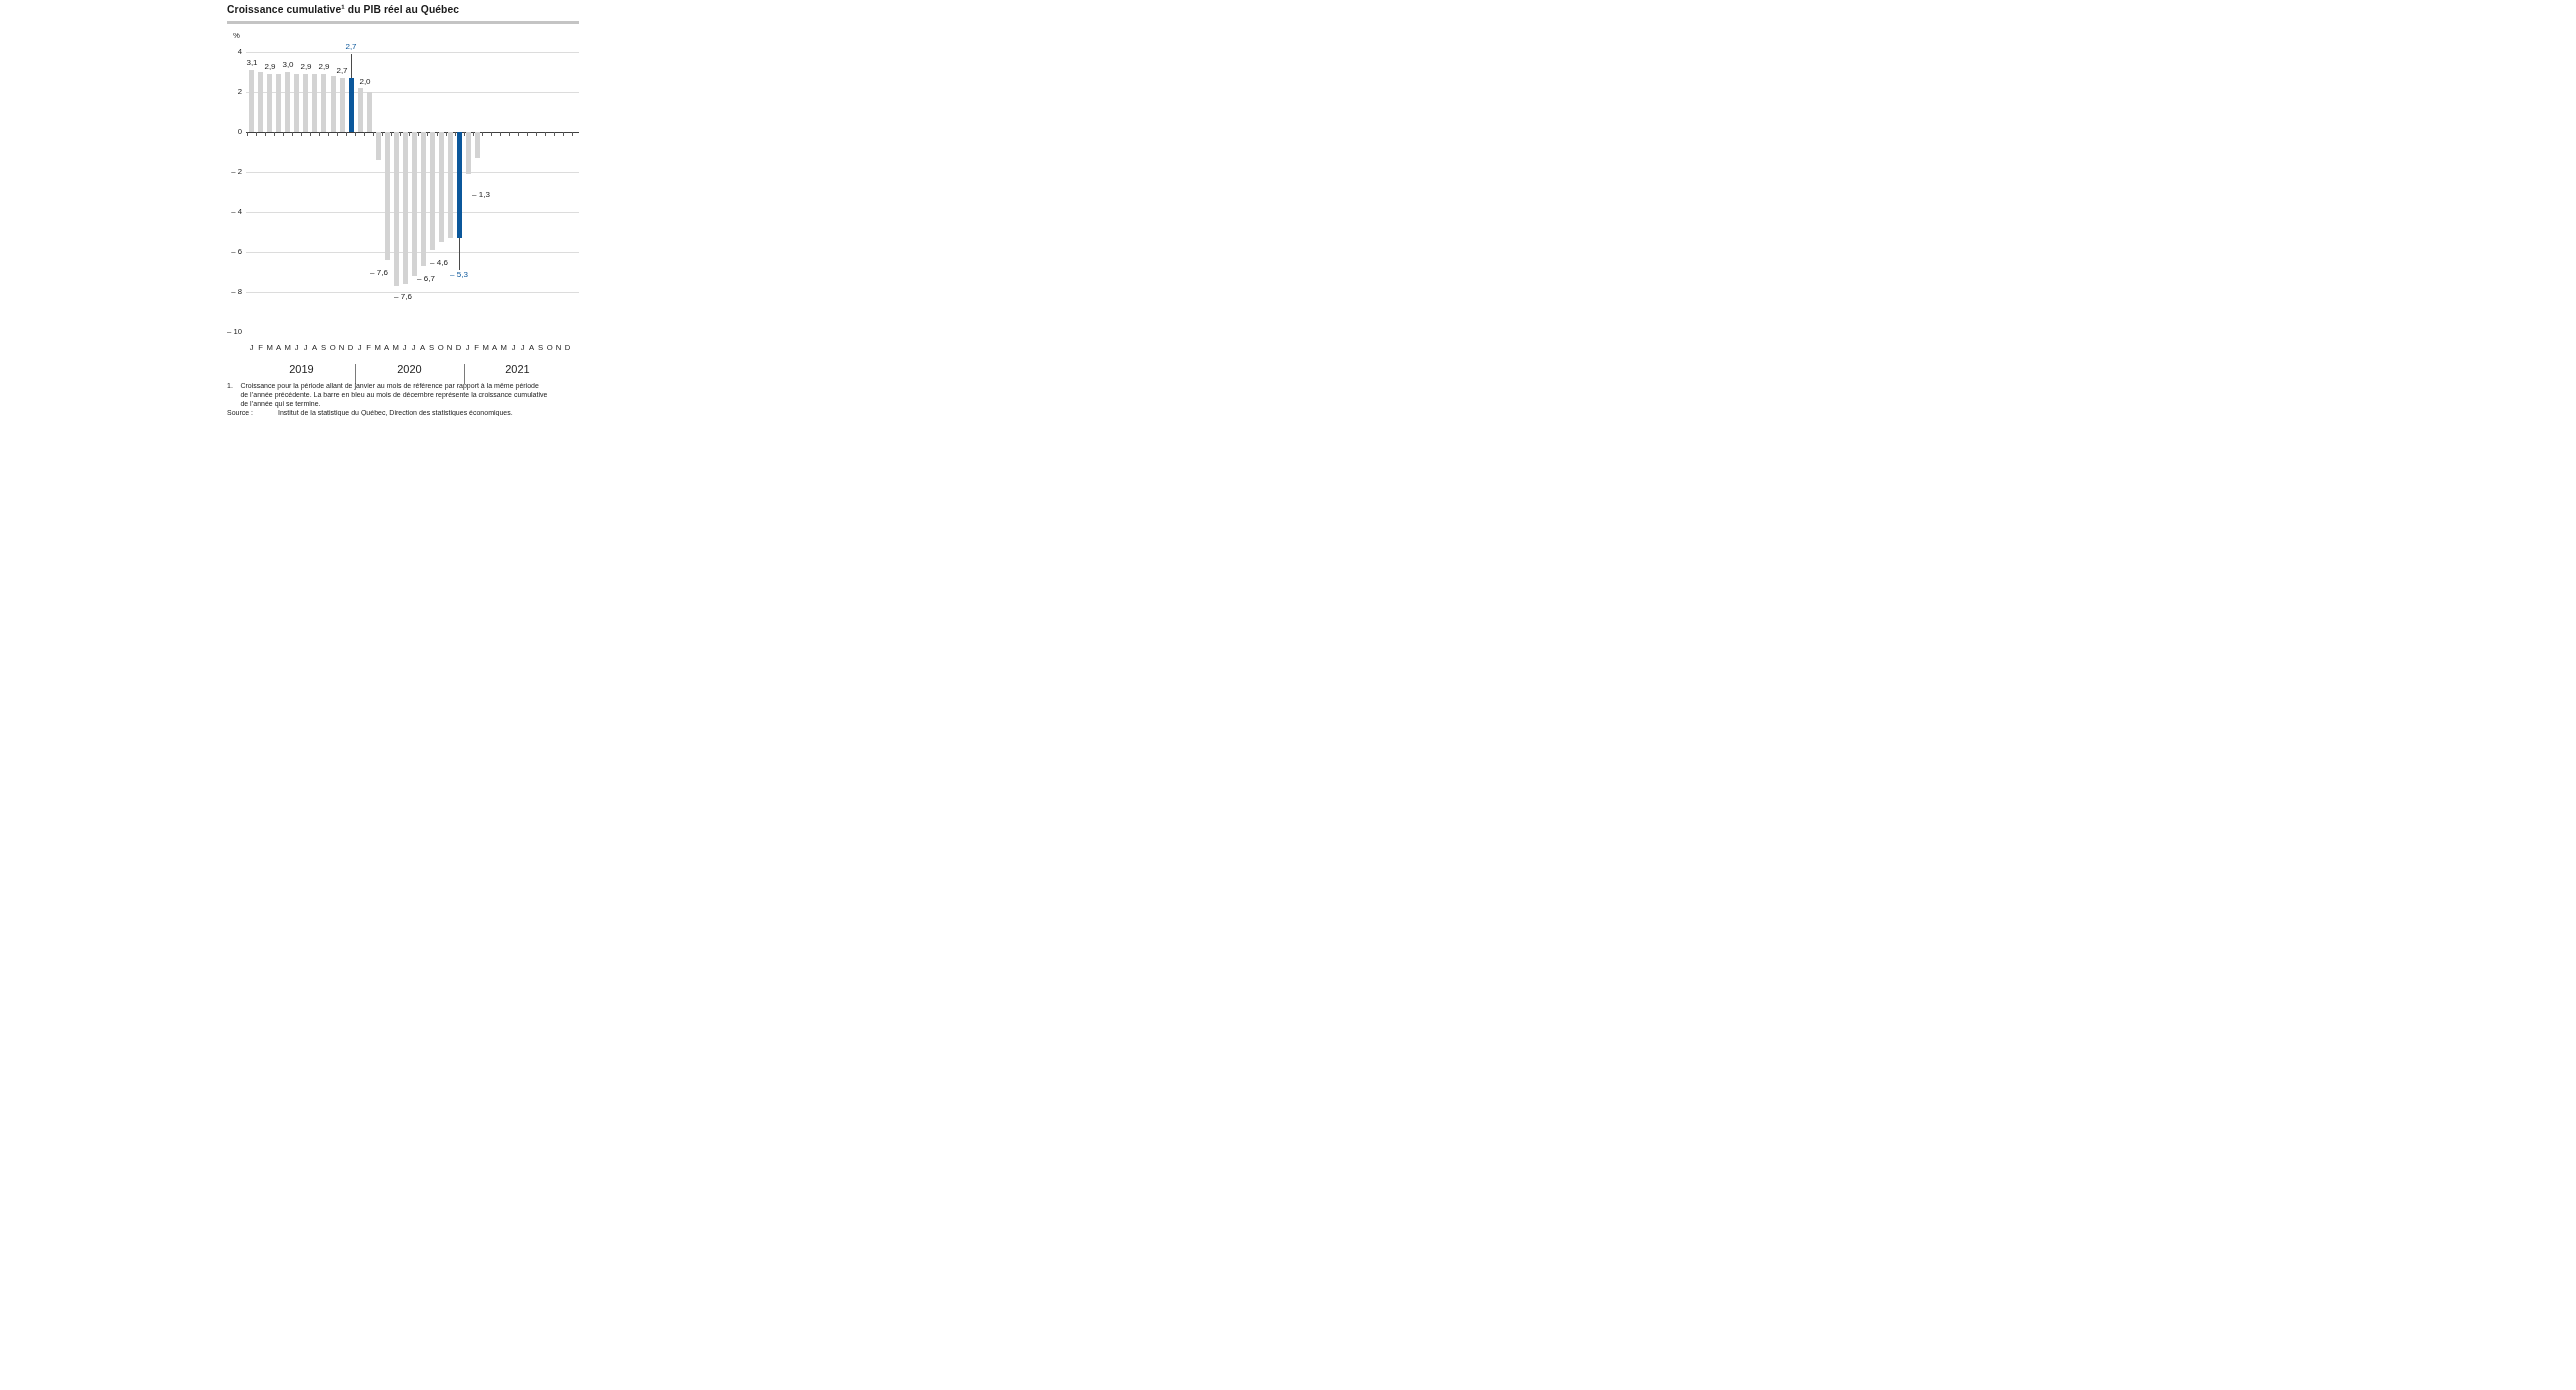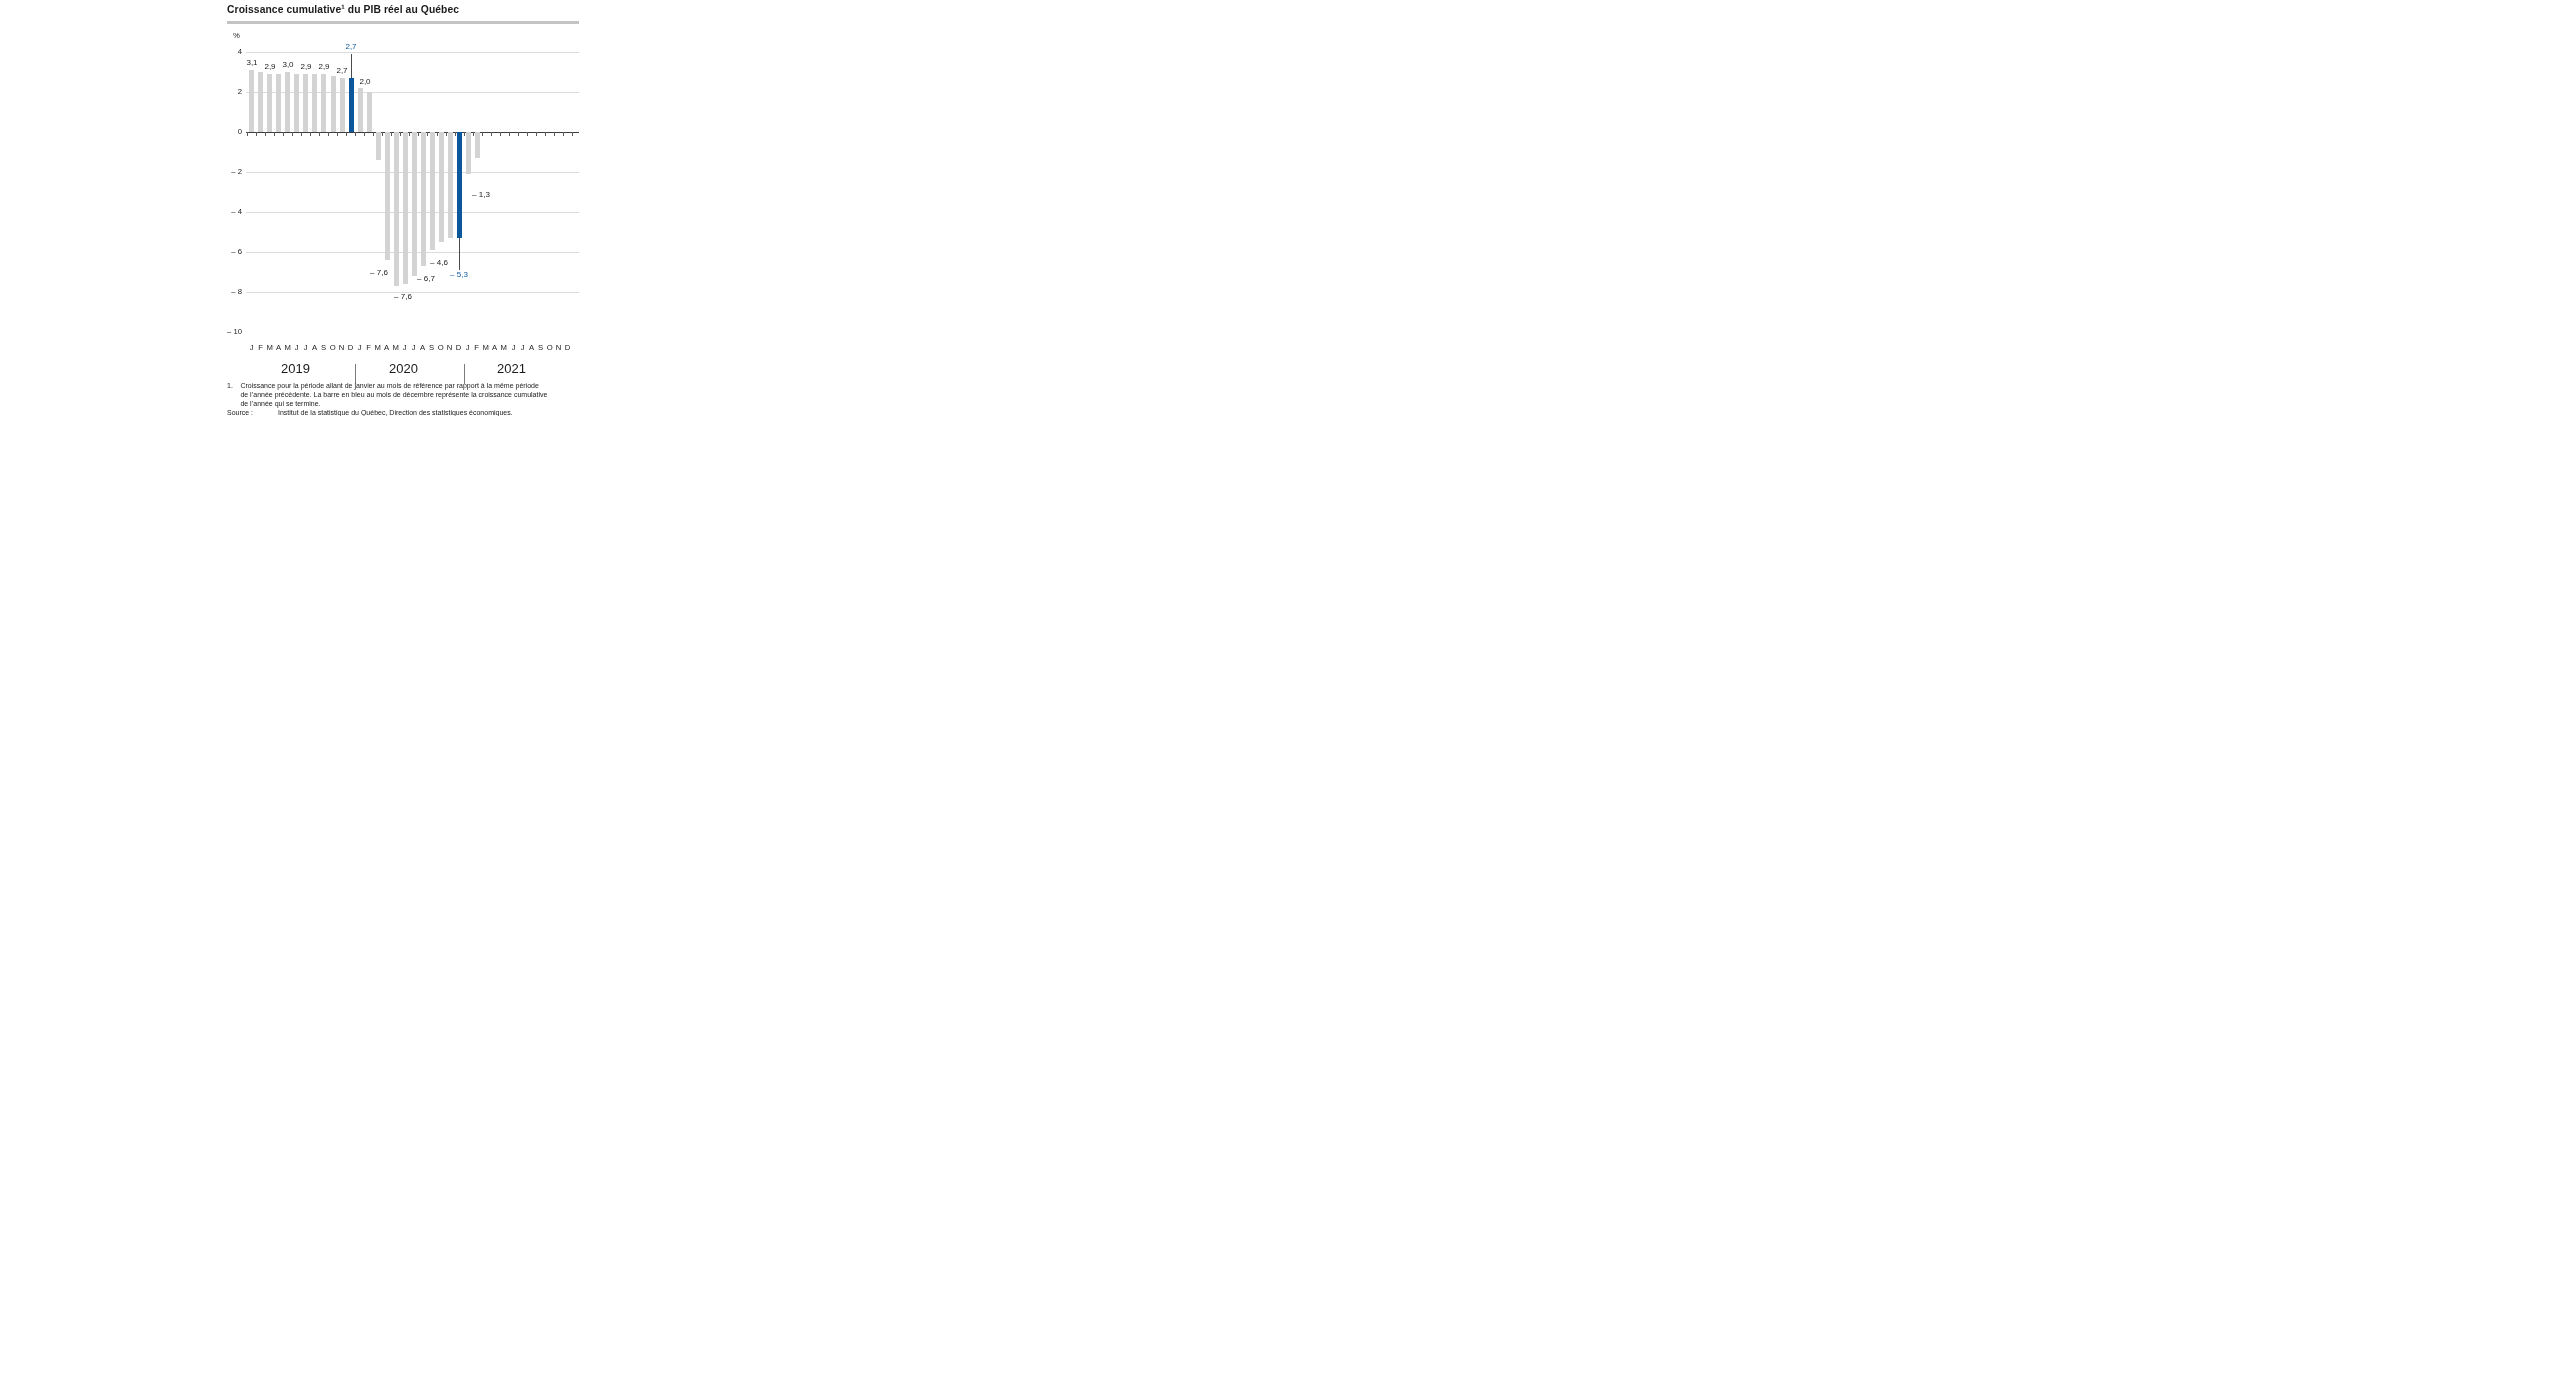--- a/index.html
+++ b/index.html
@@ -11,21 +11,21 @@
   #plot{position:absolute;left:0;top:0;width:795px;height:416px;}
   .gridline{position:absolute;height:0.5px;background:#dcdcdc;}
   .zero-line{position:absolute;height:0.5px;background:#3f3f3f;}
   .y-tick-label{position:absolute;width:23px;text-align:right;font-size:7.7px;line-height:8.2px;}
   .bar{position:absolute;}
   .bar-label{position:absolute;font-size:8px;line-height:8.8px;white-space:nowrap;transform:translateX(-50%);}
   .bar-label.blue{color:#0b579b;}
   .callout-line{position:absolute;width:0.5px;background:#4a4a4a;}
   .axis-tick{position:absolute;width:0.5px;height:4.1px;background:#5a5a5a;}
   .month-label{position:absolute;width:9.3px;text-align:center;font-size:7.7px;line-height:8.2px;}
-  .year-label{position:absolute;width:41px;font-size:13px;line-height:8.2px;}
+  .year-label{position:absolute;width:41px;text-align:center;font-size:11px;line-height:8.2px;}
   .year-separator{position:absolute;width:0.5px;background:#7a7a7a;}
   #footnote{position:absolute;left:227px;top:382px;font-size:7px;line-height:8.8px;}
   #footnote-marker{position:absolute;left:0;top:0;}
   .fn-line{margin-left:13.4px;}
   #source-row{position:absolute;left:227px;top:409px;font-size:7px;line-height:8.2px;}
   #source-text{margin-left:23px;}
 </style>
 </head>
 <body>
 

